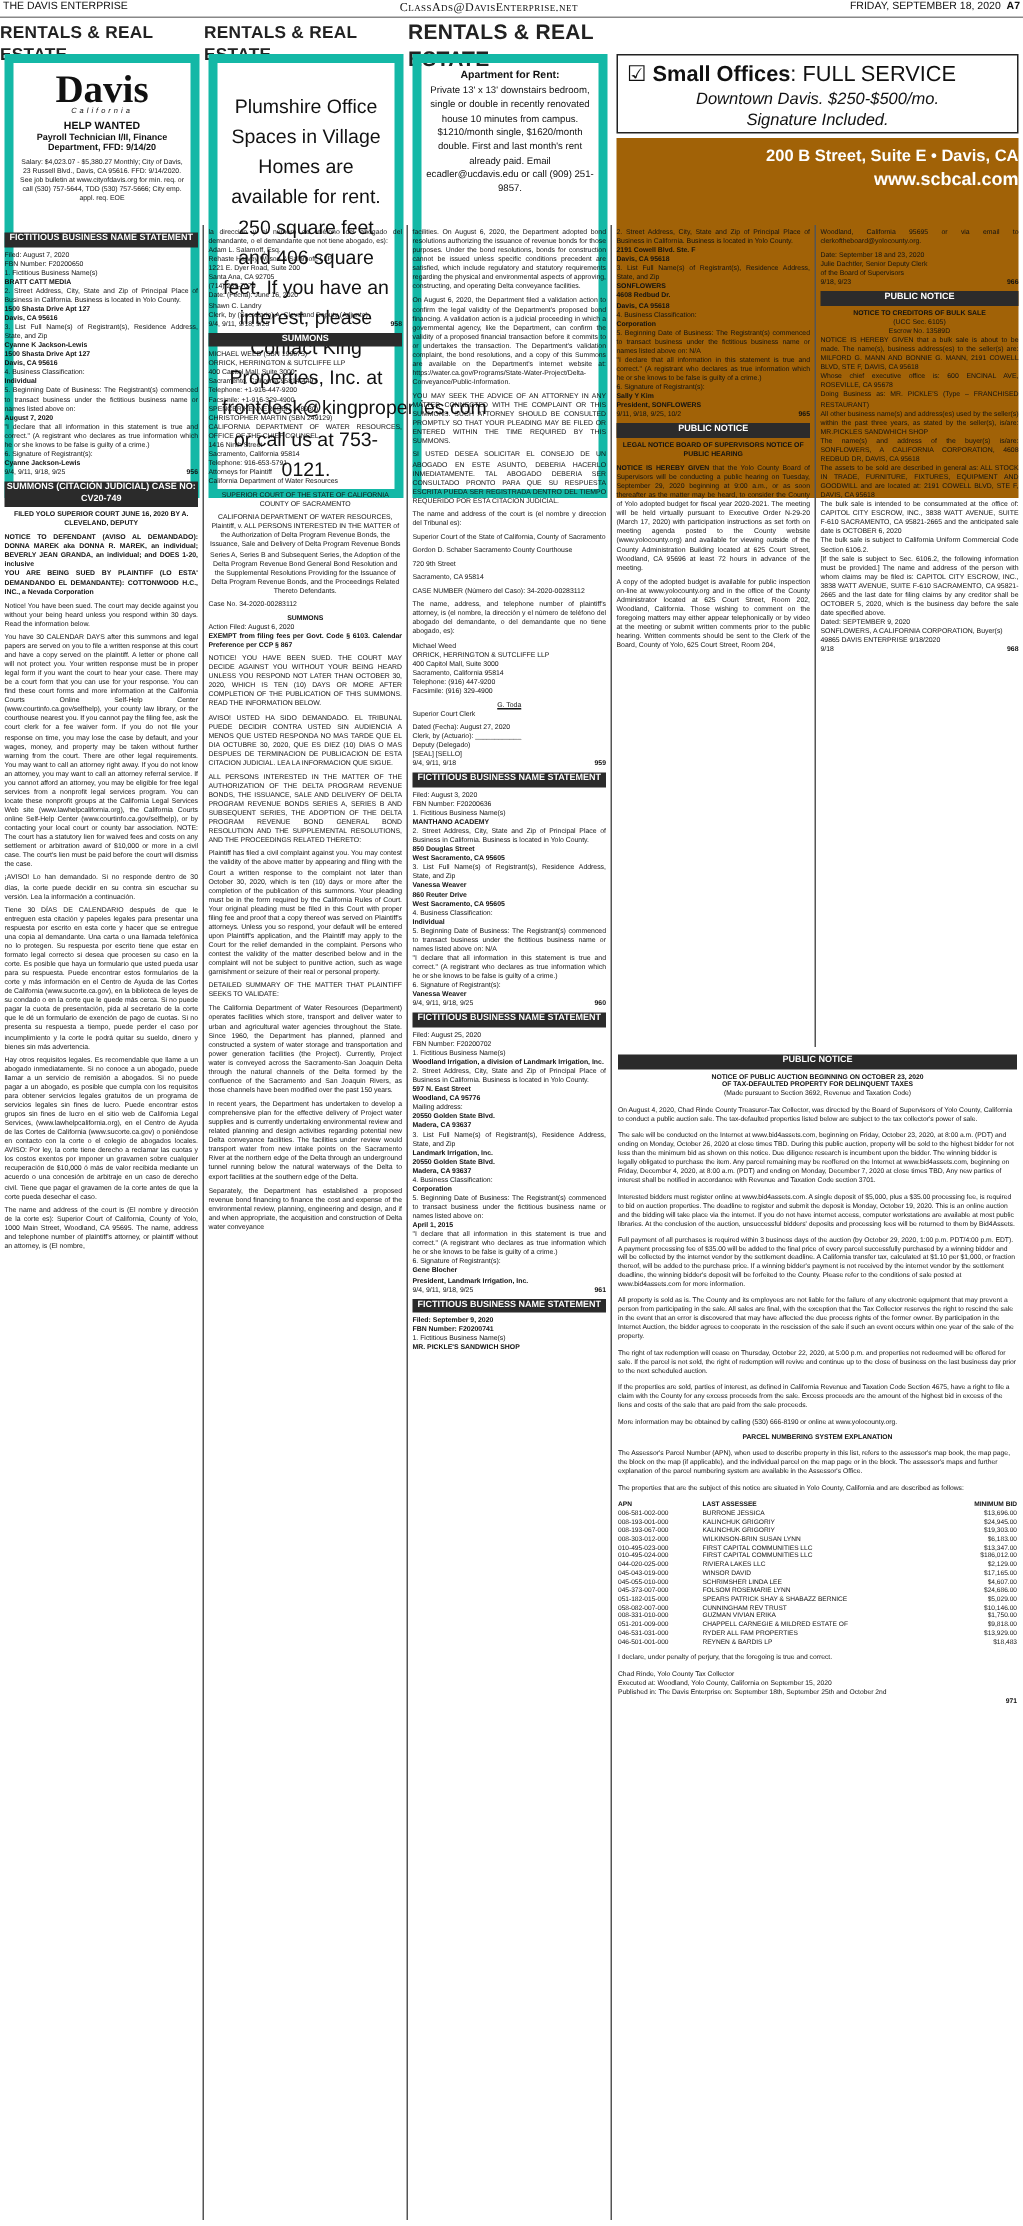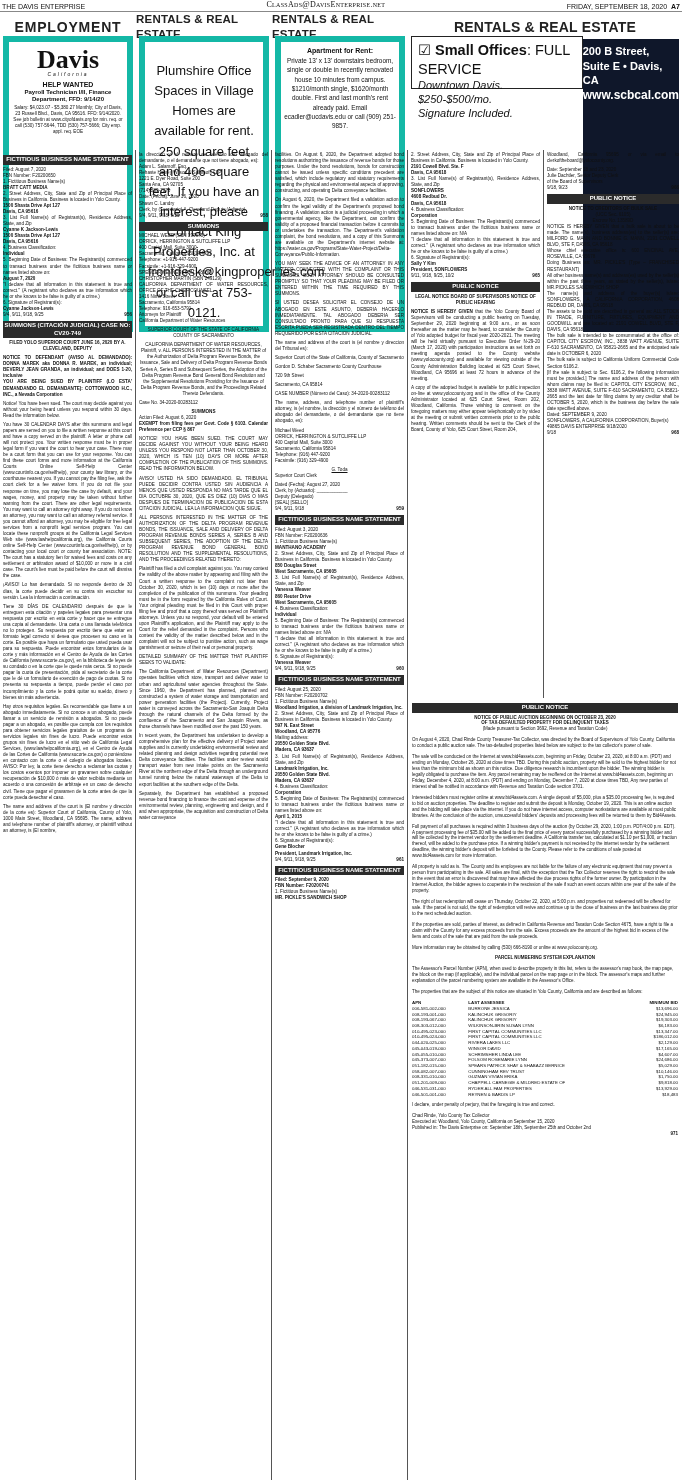--- a/index.html
+++ b/index.html
@@ -1,40 +1,40 @@
 <!DOCTYPE html>
 <html><head>
 <meta charset="utf-8">
 <style>
 *{box-sizing:border-box;margin:0;padding:0}
 body{width:682px;height:1484px;overflow:hidden;background:#fff;font-family:"Liberation Sans",sans-serif;color:#111;font-size:4.6px;line-height:1.32}
-.topline{display:flex;justify-content:space-between;align-items:flex-end;height:12px;padding:0 2px;font-size:7px;border-bottom:1px solid #888}
+.topline{display:flex;justify-content:space-between;align-items:flex-start;height:12px;padding:0 2px;font-size:7px;border-bottom:1px solid #888}
 .topline .mid{font-family:"Liberation Serif",serif;font-variant:small-caps;font-size:8px;letter-spacing:.3px}
 .topline .right{font-weight:normal}
 .topline .right b{font-weight:bold}
 .heads{display:grid;grid-template-columns:136px 136px 136px 274px;height:22px}
 .heads div{display:flex;align-items:center;justify-content:center;font-weight:bold;font-size:11.5px;color:#222;letter-spacing:.2px}
 .heads .emp{font-size:14px;letter-spacing:.8px}
 .heads .re4{font-size:14px}
 .ads{display:grid;grid-template-columns:136px 136px 136px 274px;height:116px;gap:0}
 .ad{border:6px solid #14b8a6;margin:2px 3px;text-align:center;padding:3px}
 .ad.davis .logo{font-family:"Liberation Serif",serif;font-size:26px;font-weight:bold;line-height:26px;margin-top:2px}
 .ad.davis .cal{font-style:italic;font-size:5px;letter-spacing:2px;margin-top:-2px}
 .ad.davis .hw{font-weight:bold;font-size:7px;margin-top:2px}
 .ad.davis .job{font-weight:bold;font-size:6px;line-height:1.2}
 .ad.davis .small{font-size:4.6px;line-height:1.3;margin-top:2px}
 .ad.plum{font-size:13px;line-height:1.55;padding-top:19px}
 .ad.apt{font-size:6.4px;line-height:1.45;padding-top:4px}
 .ad.apt b{font-size:7px}
-.ad.scb{border:none;padding:0;display:flex;flex-direction:row}
+.ad.scb{border:none;padding:0;display:flex;flex-direction:column}
 .scb .topbox{border:1px solid #222;padding:4px 6px;text-align:left;height:53px}
 .scb .l1{font-size:14.5px}
 .scb .l1 b{font-weight:bold}
-.scb .l2{font-style:italic;font-size:11px;line-height:1.25}
-.scb .dark{background:#0f172a;color:#fff;flex:1;text-align:left;padding-top:5px;margin-top:3px}
+.scb .l2{font-style:italic;font-size:11px;text-align:center;line-height:1.25}
+.scb .dark{background:#a16207;color:#fff;flex:1;text-align:right;padding-top:5px;margin-top:3px}
 .scb .addr{font-weight:bold;font-size:11px}
 .scb .web{font-weight:bold;font-size:12px}
 .scb .ph{font-weight:bold;font-size:17px;letter-spacing:1px}
 .cols{display:grid;grid-template-columns:136px 136px 136px 274px;height:1330px}
 .col{padding:2px 3px;border-right:1px solid #555;overflow:hidden;text-align:justify}
 .col:last-child{border-right:none}
 .rcol{display:flex;flex-direction:column}
 .rtop{display:grid;grid-template-columns:136px 138px;height:548px}
 .rtop .col{border-right:1px solid #555}
 .rtop .col:last-child{border-right:none}
@@ -55,21 +55,20 @@
 </head>
 <body>
 
 <div class="topline">
   <span>THE DAVIS ENTERPRISE</span>
   <span class="mid">ClassAds@DavisEnterprise.net</span>
   <span class="right"><span>FRIDAY, SEPTEMBER 18, 2020</span> &nbsp;<b>A7</b></span>
 </div>
 
 <div class="heads">
-  <div class="emp">EMPLOYMENT</div>
   <div>RENTALS &amp; REAL ESTATE</div>
   <div>RENTALS &amp; REAL ESTATE</div>
   <div class="re4">RENTALS &amp; REAL ESTATE</div>
 </div>
 
 <div class="ads">
   <div class="ad davis">
     <div class="logo">Davis</div>
     <div class="cal">California</div>
     <div class="hw">HELP WANTED</div>

